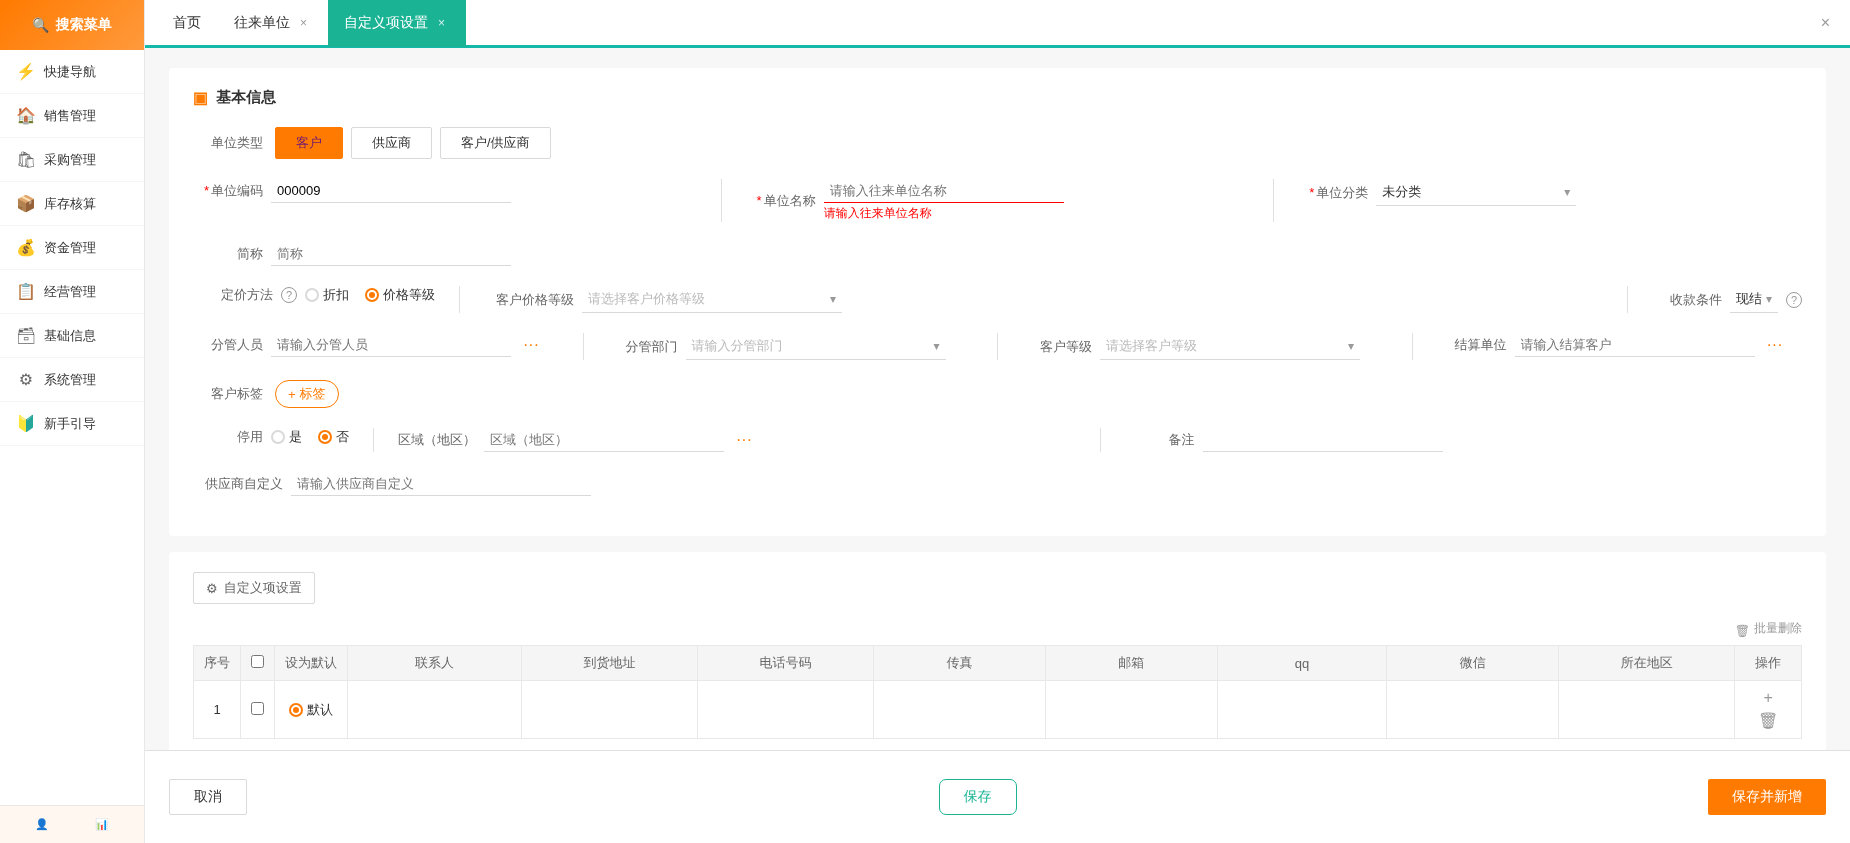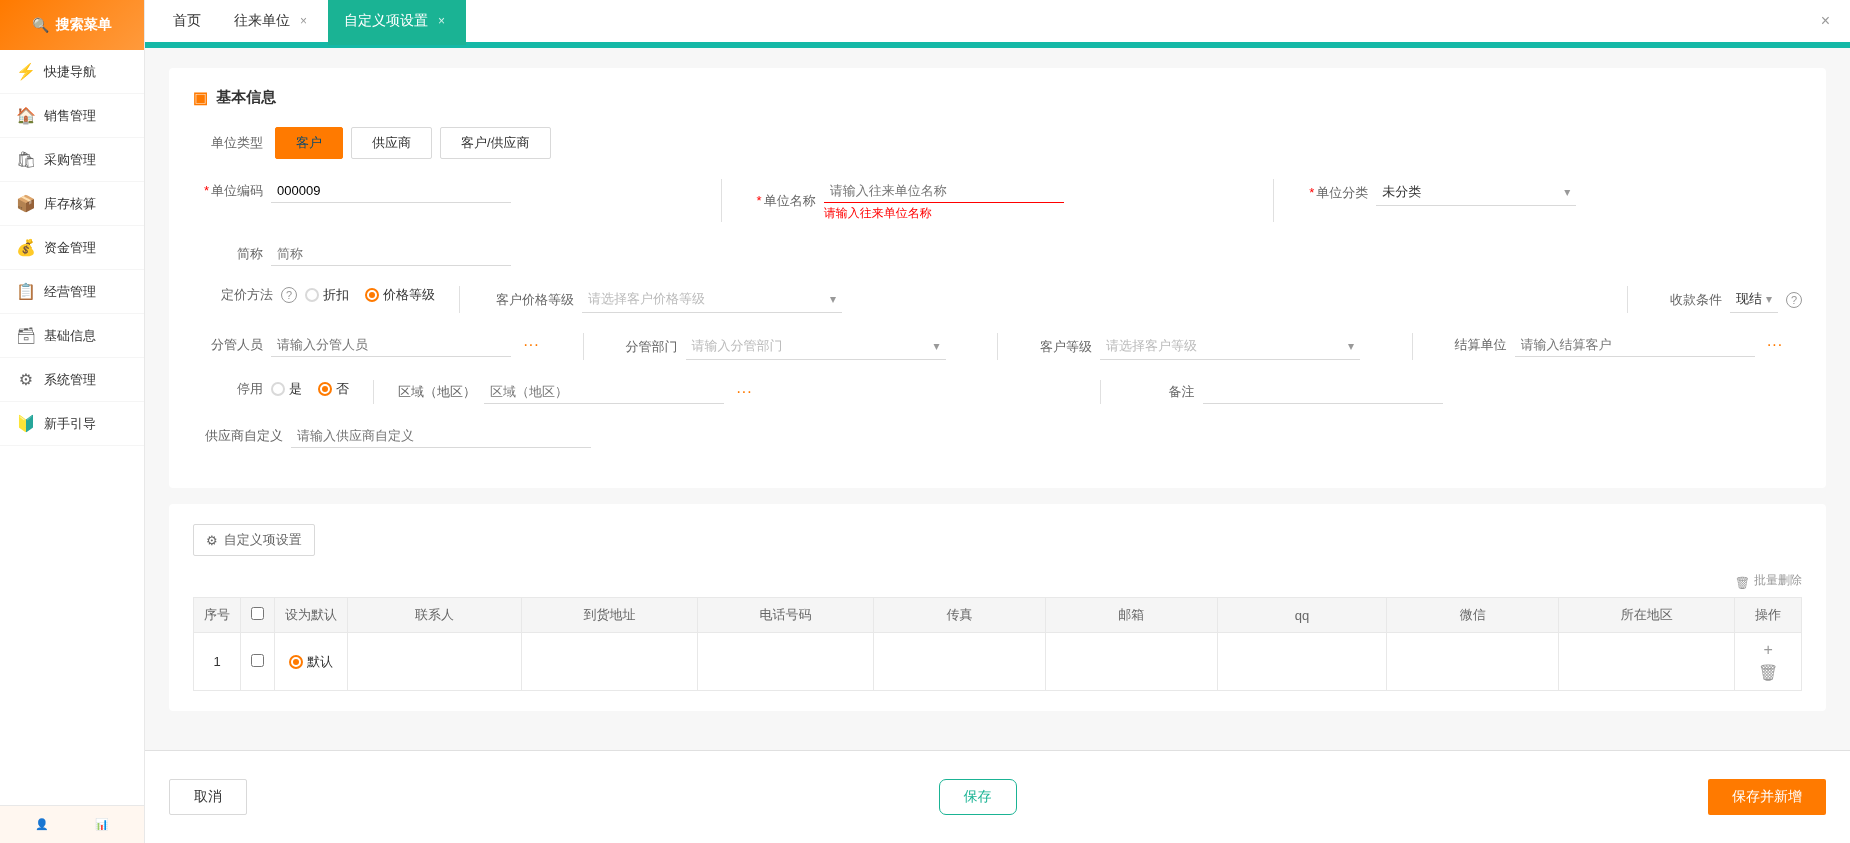--- a/index.html
+++ b/index.html
@@ -53,21 +53,21 @@
       display: flex;
       flex-direction: column;
       overflow: hidden;
     }
 
     
     .tabs {
       display: flex;
       align-items: center;
       background: #fff;
-      border-bottom: 6px solid #14b8a6;
+      border-bottom: 3px solid #14b8a6;
       height: 48px;
       padding: 0 12px;
       gap: 0;
     }
     .tab {
       display: flex;
       align-items: center;
       padding: 0 16px;
       height: 48px;
       font-size: 14px;
@@ -186,21 +186,21 @@
       border: 1px solid #d9d9d9;
       border-radius: 2px;
       font-size: 13px;
       cursor: pointer;
       background: white;
       color: #333;
     }
     .unit-btn.active {
       background: #ff7a00;
       border-color: #ff7a00;
-      color: #0c4a6e;
+      color: #701a75;
     }
 
     
     .radio-group {
       display: flex;
       align-items: center;
       gap: 16px;
     }
     .radio-item {
       display: flex;
@@ -544,20 +544,29 @@
           </div>
         </div>
         <div class="divider-v"></div>
         <div class="form-group">
           <span class="form-label">结算单位</span>
           <input class="form-input" type="text" placeholder="请输入结算客户" style="">
           <span class="ellipsis-btn">···</span>
         </div>
       </div>
 
+      <div class="form-row">
+        <div class="form-group" style="flex:none; gap:12px;">
+          <span class="form-label">客户标签</span>
+          <button class="tag-btn">
+            <span>+</span>
+            <span>标签</span>
+          </button>
+        </div>
+      </div>
 
       <div class="form-row">
         <div class="form-group" style="flex:none; ">
           <span class="form-label">停用</span>
           <div class="radio-group">
             <div class="radio-item">
               <div class="radio-circle"></div>
               <span>是</span>
             </div>
             <div class="radio-item">

